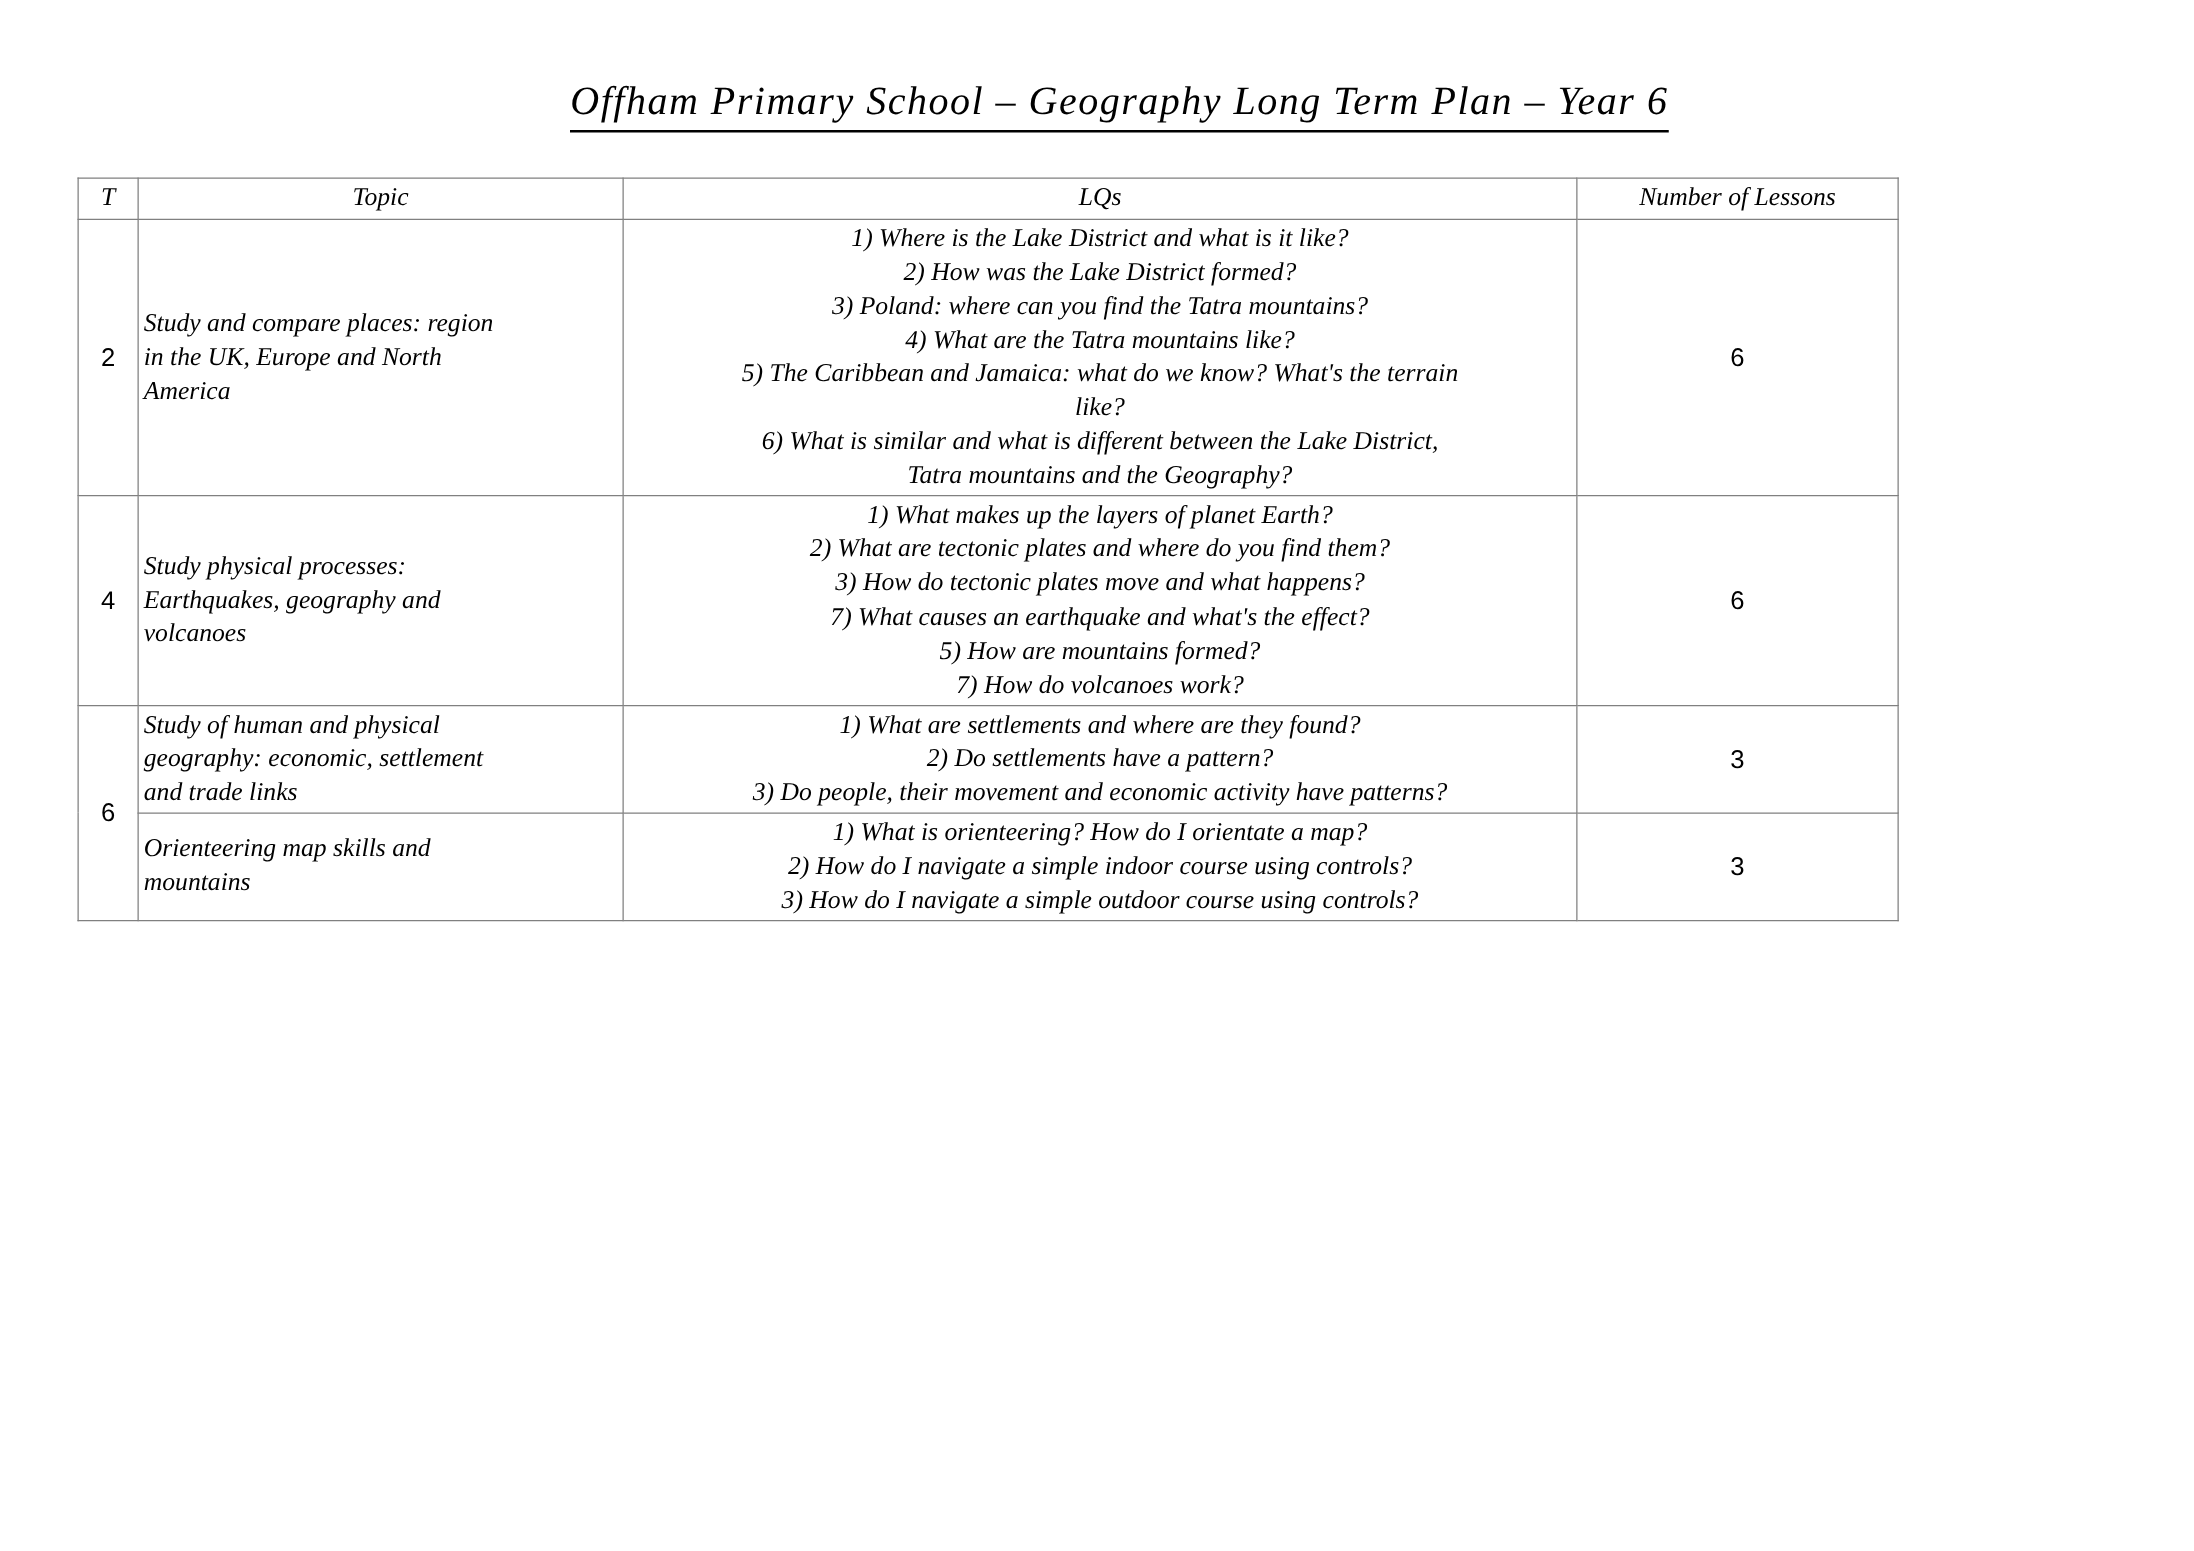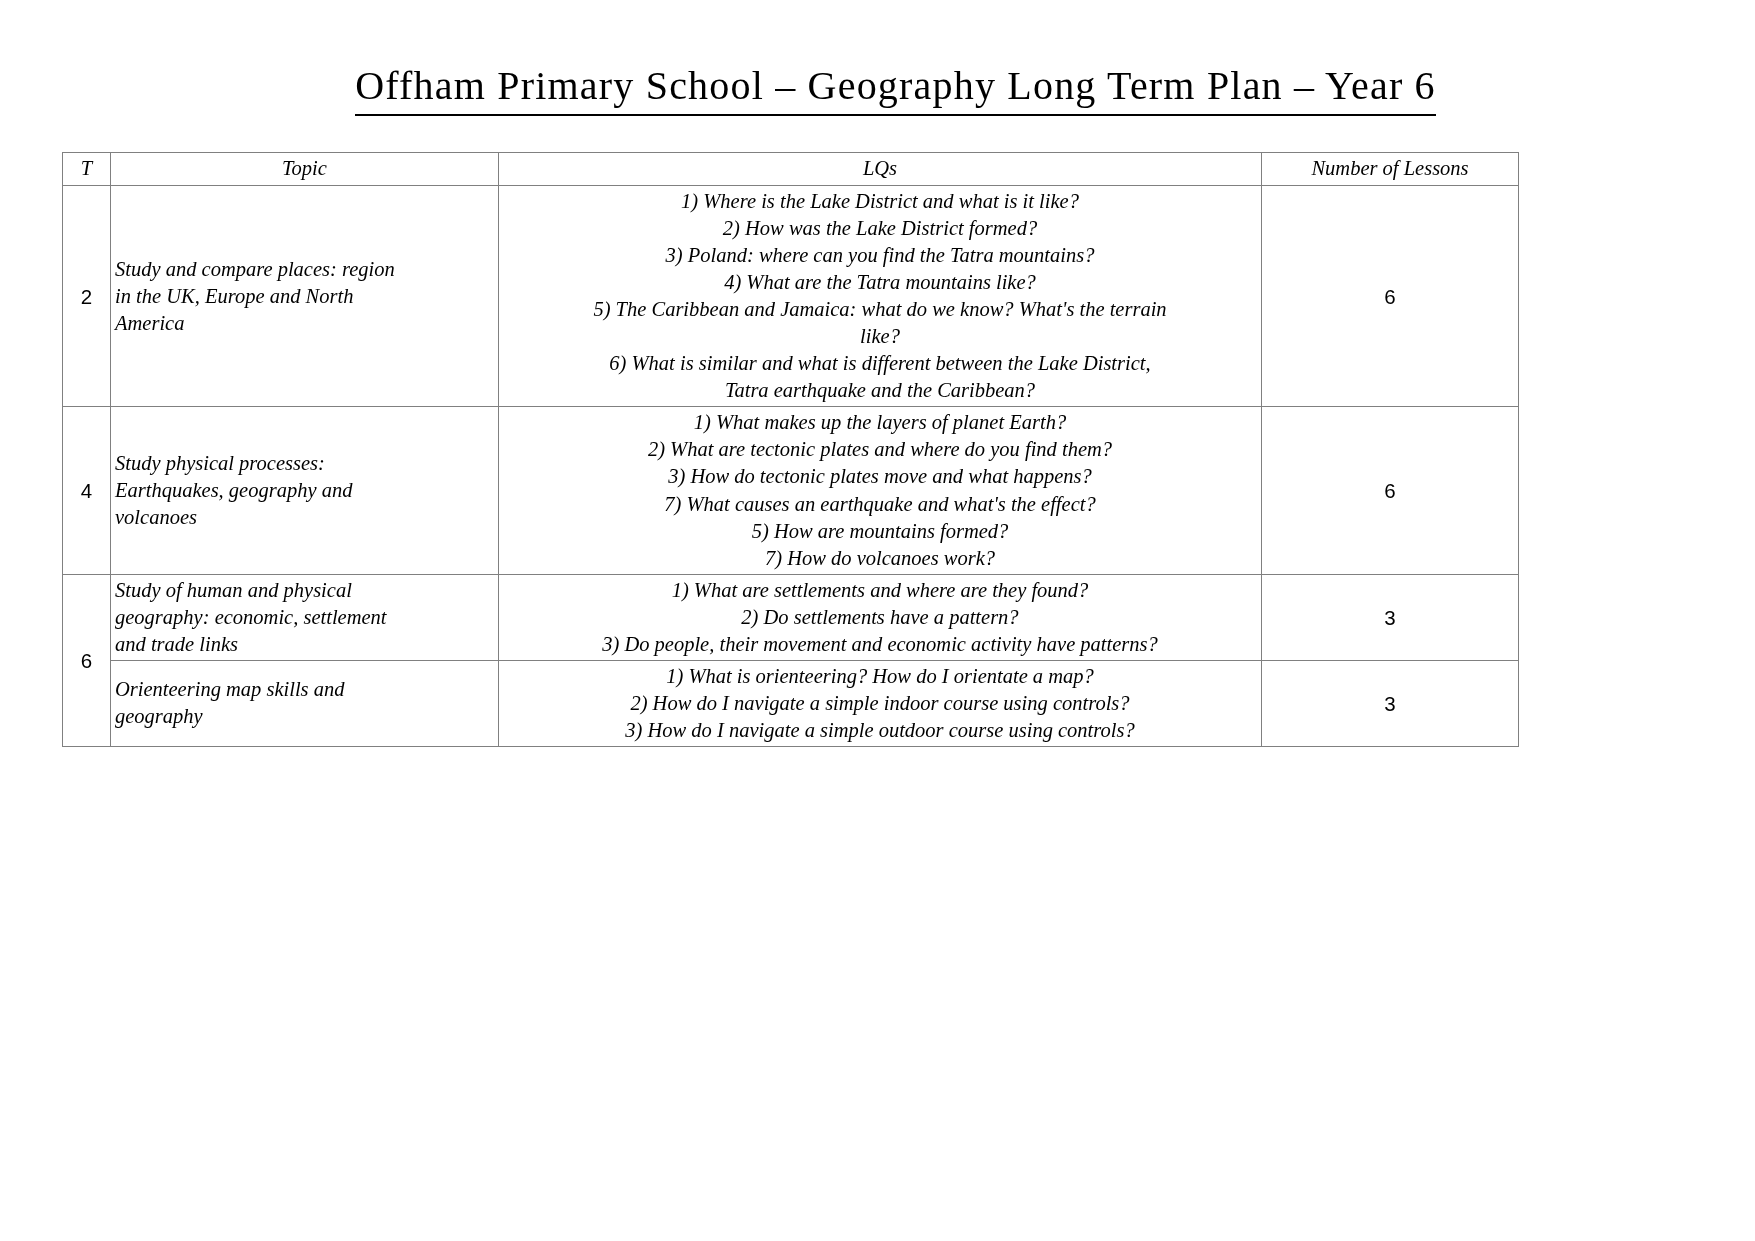--- a/index.html
+++ b/index.html
@@ -21,21 +21,22 @@
     height: 1241px;
     box-sizing: border-box;
     padding: 0;
     position: relative;
   }
 
   
   .doc-title {
     text-align: center;
     font-family: "Liberation Serif", serif;
-    font-size: 40px;
+    font-style: italic;
+    font-size: 32px;
     letter-spacing: 1.2px;
     font-weight: 400;
     margin: 0;
     padding-top: 62px;
     white-space: nowrap;
     padding-left: 36px;
   }
   .doc-title .u {
     border-bottom: 2px solid #000;
     padding-bottom: 5px;
@@ -137,21 +138,21 @@
           <span class="topic-line">America</span>
         </td>
         <td class="lqs">
           <span class="lq-line">1)  Where is the Lake District and what is it like?</span>
           <span class="lq-line">2) How was the Lake District formed?</span>
           <span class="lq-line">3) Poland: where can you find the Tatra mountains?</span>
           <span class="lq-line">4) What are the Tatra mountains like?</span>
           <span class="lq-line">5) The Caribbean and Jamaica: what do we know? What's the terrain</span>
           <span class="lq-line">like?</span>
           <span class="lq-line">6) What is similar and what is different between the Lake District,</span>
-          <span class="lq-line">Tatra earthquake and the Caribbean?</span>
+          <span class="lq-line">Tatra mountains and the Geography?</span>
         </td>
         <td class="num">6</td>
       </tr>
 
       <tr>
         <td class="term">4</td>
         <td class="topic">
           <span class="topic-line">Study physical processes:</span>
           <span class="topic-line">Earthquakes, geography and</span>
           <span class="topic-line">volcanoes</span>
@@ -178,21 +179,21 @@
           <span class="lq-line">1)  What are settlements and where are they found?</span>
           <span class="lq-line">2) Do settlements have a pattern?</span>
           <span class="lq-line">3) Do people, their movement and economic activity have patterns?</span>
         </td>
         <td class="num">3</td>
       </tr>
 
       <tr>
         <td class="topic">
           <span class="topic-line">Orienteering map skills and</span>
-          <span class="topic-line">geography</span>
+          <span class="topic-line">mountains</span>
         </td>
         <td class="lqs">
           <span class="lq-line">1)  What is orienteering? How do I orientate a map?</span>
           <span class="lq-line">2) How do I navigate a simple indoor course using controls?</span>
           <span class="lq-line">3) How do I navigate a simple outdoor course using controls?</span>
         </td>
         <td class="num">3</td>
       </tr>
     </tbody>
   </table>

